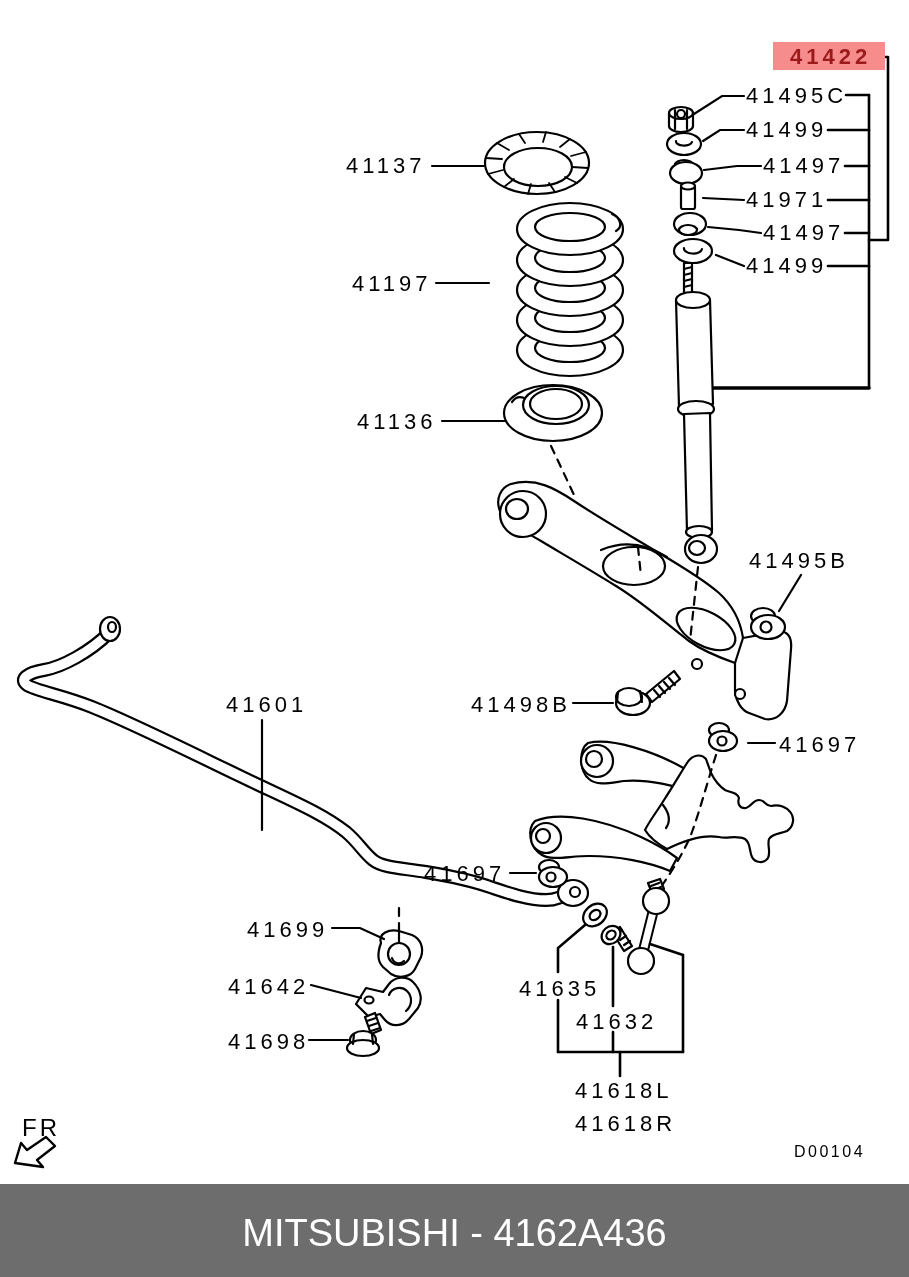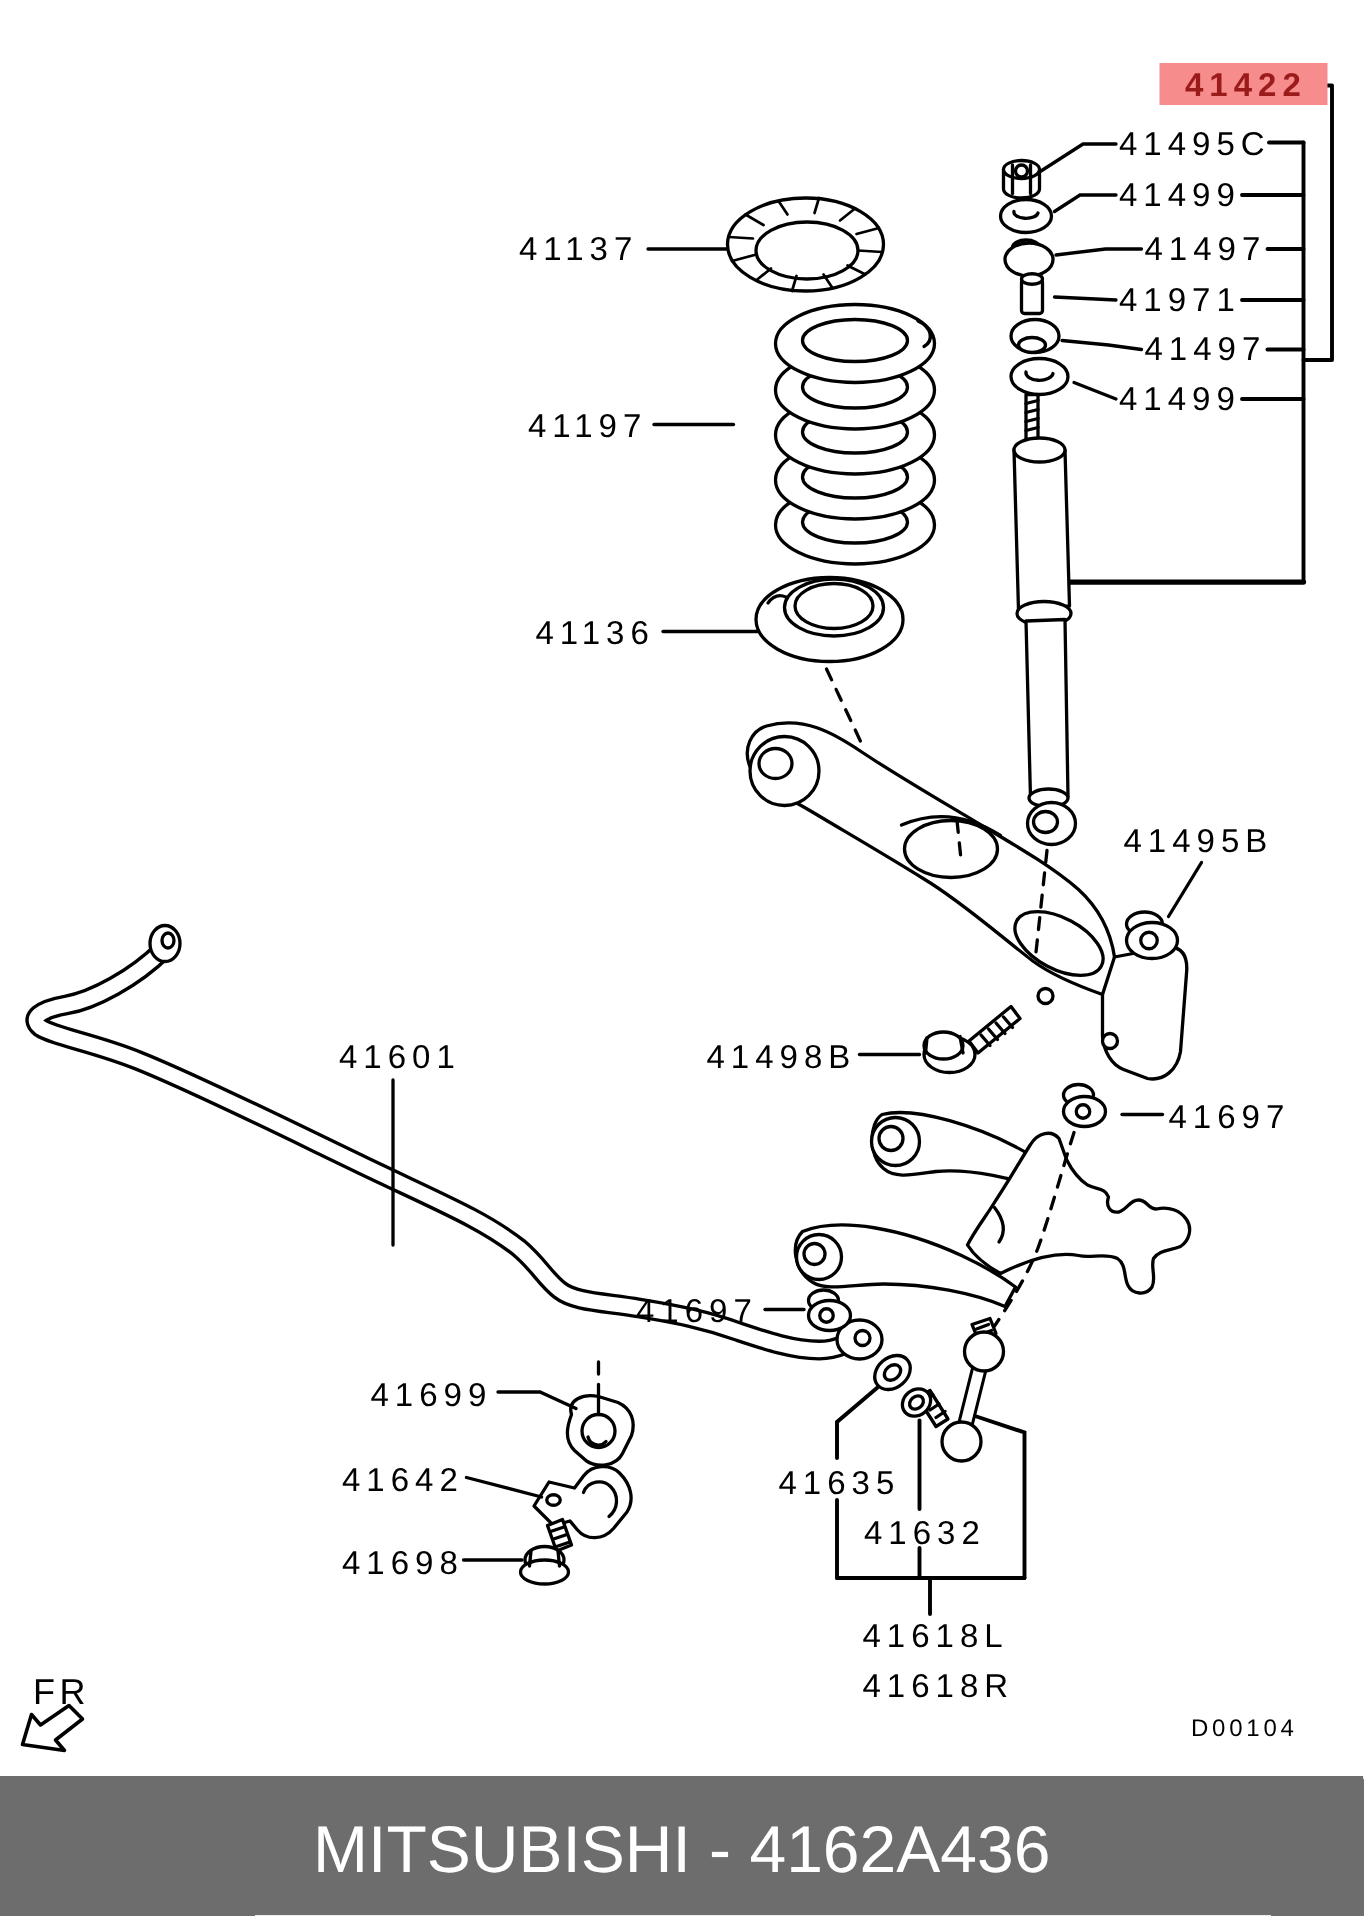--- a/index.html
+++ b/index.html
@@ -5,21 +5,21 @@
   html,body{margin:0;padding:0;background:#fff;}
   .page{position:relative;width:909px;height:1277px;background:#fff;overflow:hidden;
         font-family:"Liberation Sans",sans-serif;}
   svg text{font-family:"Liberation Sans",sans-serif;fill:#000;}
   text.callout{font-size:22px;letter-spacing:4px;}
   text.callout-hl{font-size:22px;letter-spacing:4px;fill:#9b1b1b;font-weight:bold;}
   text.fr{font-size:24px;letter-spacing:3px;}
   text.code{font-size:16px;letter-spacing:2.5px;}
   .footer{position:absolute;left:0;top:1184px;width:909px;height:93px;background:#6d6d6d;
           display:flex;align-items:center;justify-content:center;gap:46px;
-          color:#fff;font-size:44px;letter-spacing:0px;padding-top:6px;box-sizing:border-box;}
+          color:#fff;font-size:38px;letter-spacing:0px;padding-top:6px;box-sizing:border-box;}
 </style>
 </head>
 <body>
 
 <div class="page">
 <svg width="909" height="1184" viewBox="0 0 909 1184">
 
   <g stroke="#000" stroke-width="2.2" fill="none" stroke-linejoin="round" stroke-linecap="round">
 
     <g stroke-width="2.6">

